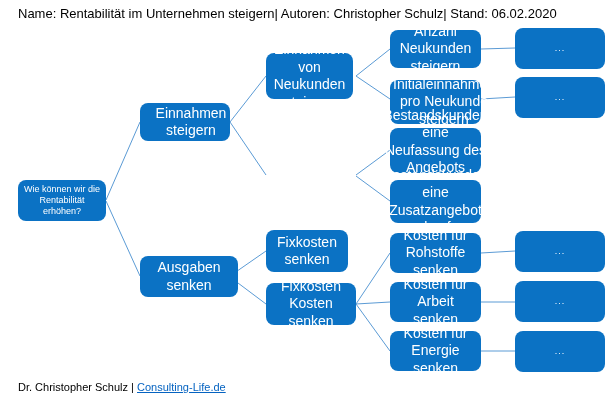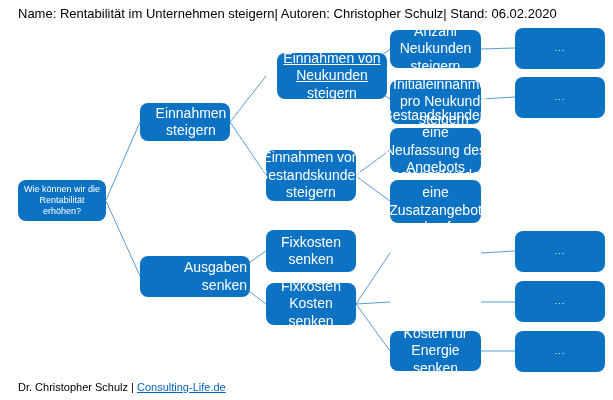--- a/index.html
+++ b/index.html
@@ -40,24 +40,24 @@
     font-size: 14px;
     line-height: 1.25;
     padding: 2px 3px;
     box-sizing: border-box;
   }
   .node.root { font-size: 9px; }
   .node.dots { font-size: 9px; letter-spacing: 1px; }
 
   .n-root { left: 18px;  top: 180px; width: 88px; height: 41px; }
   .n-l2a  { left: 140px; top: 103px; width: 90px; height: 38px; padding-left: 15px; }
-  .n-l2b  { left: 140px; top: 256px; width: 110px; height: 41px; text-align: right; }
-  .n-l3a  { left: 277px; top: 53px;  width: 110px; height: 46px; text-decoration: underline; }
+  .n-l2b  { left: 140px; top: 256px; width: 98px; height: 41px; }
+  .n-l3a  { left: 266px; top: 53px;  width: 87px; height: 46px; }
   .n-l3b  { left: 266px; top: 150px; width: 90px; height: 51px; }
-  .n-l3c  { left: 266px; top: 230px; width: 90px; height: 42px; }
+  .n-l3c  { left: 266px; top: 230px; width: 82px; height: 42px; }
   .n-l3d  { left: 266px; top: 283px; width: 90px; height: 42px; }
   .n-l4a  { left: 390px; top: 30px;  width: 91px; height: 38px; }
   .n-l4b  { left: 390px; top: 80px;  width: 91px; height: 44px; padding-left: 20px; }
   .n-l4c  { left: 390px; top: 128px; width: 91px; height: 45px; }
   .n-l4d  { left: 390px; top: 180px; width: 91px; height: 43px; }
   .n-l4e  { left: 390px; top: 233px; width: 91px; height: 40px; }
   .n-l4f  { left: 390px; top: 282px; width: 91px; height: 40px; }
   .n-l4g  { left: 390px; top: 331px; width: 91px; height: 40px; }
   .n-l5a  { left: 515px; top: 28px;  width: 90px; height: 41px; }
   .n-l5b  { left: 515px; top: 77px;  width: 90px; height: 41px; }
@@ -107,28 +107,29 @@
     <line x1="481" y1="302" x2="515" y2="302"></line>
     <line x1="481" y1="351" x2="515" y2="351"></line>
   </svg>
 
   <div class="node root n-root">Wie können wir die Rentabilität erhöhen?</div>
 
   <div class="node n-l2a">Einnahmen steigern</div>
   <div class="node n-l2b">Ausgaben senken</div>
 
   <div class="node n-l3a">Einnahmen von Neukunden steigern</div>
-  <div class="node n-l3b">Einnahmen von Bestandskunden steigern</div>
   <div class="node n-l3c">Fixkosten senken</div>
   <div class="node n-l3d">Fixkosten Kosten senken</div>
 
   <div class="node n-l4a">Anzahl Neukunden steigern</div>
   <div class="node n-l4b">Initialeinnahmen pro Neukunde steigern</div>
   <div class="node n-l4c">Bestandskunden eine Neufassung des Angebots verkaufen</div>
   <div class="node n-l4d">Bestandskunden eine Zusatzangebot verkaufen</div>
+  <div class="node n-l4e">Kosten für Rohstoffe senken</div>
+  <div class="node n-l4f">Kosten für Arbeit senken</div>
   <div class="node n-l4g">Kosten für Energie senken</div>
 
   <div class="node dots n-l5a">...</div>
   <div class="node dots n-l5b">...</div>
   <div class="node dots n-l5c">...</div>
   <div class="node dots n-l5d">...</div>
   <div class="node dots n-l5e">...</div>
 
   <div class="footer footer-left">
     <span>Dr. Christopher Schulz | </span><a class="doc-link">Consulting-Life.de</a>

